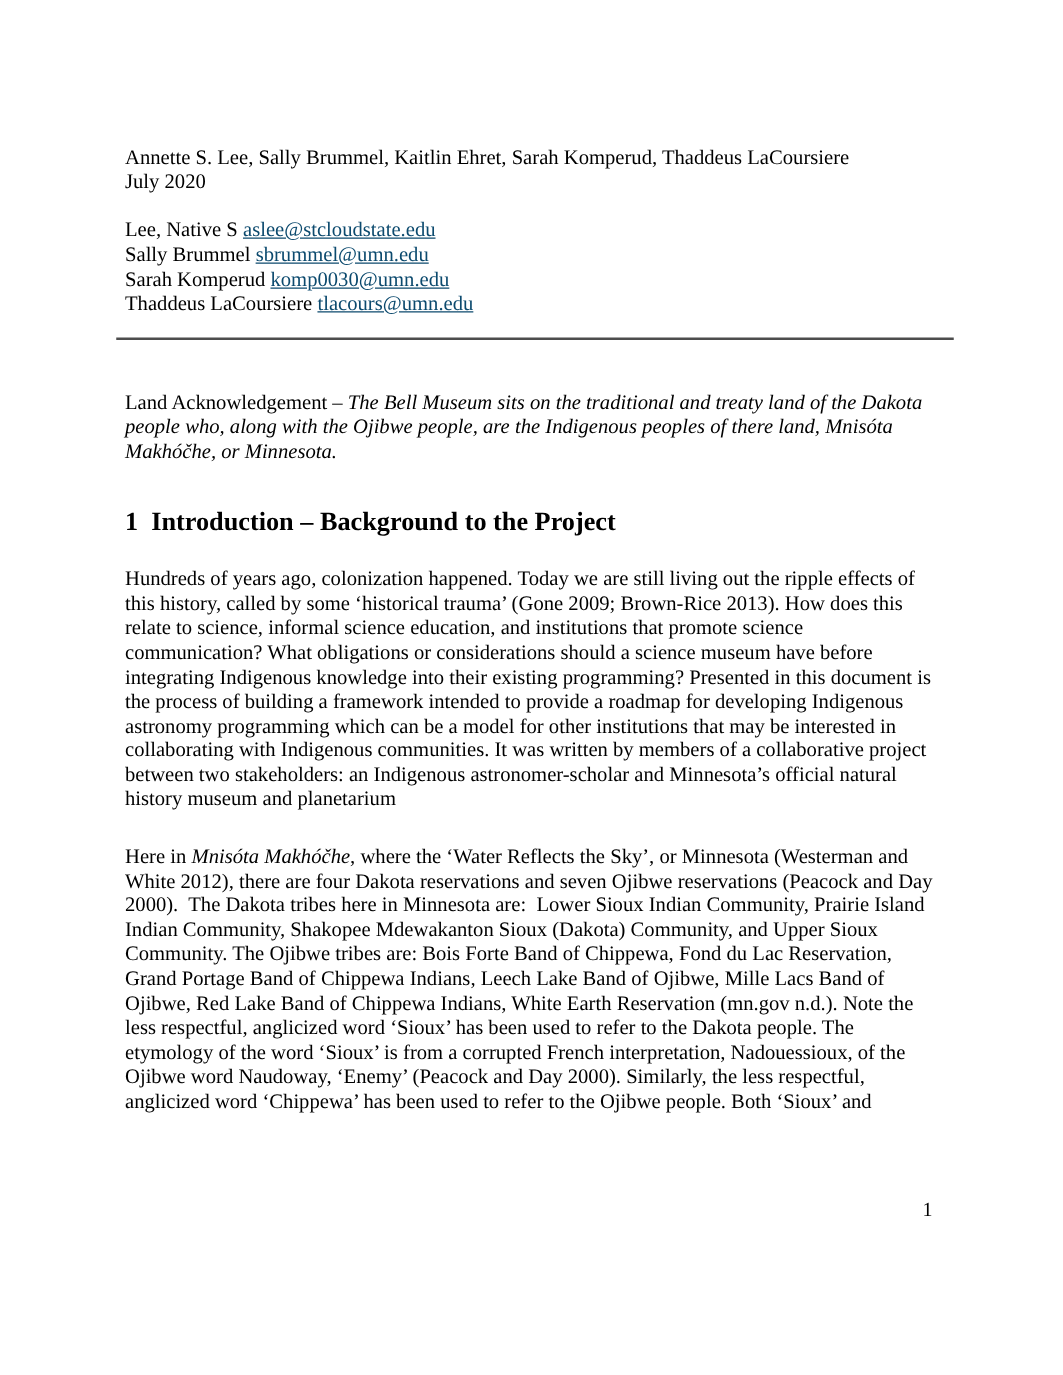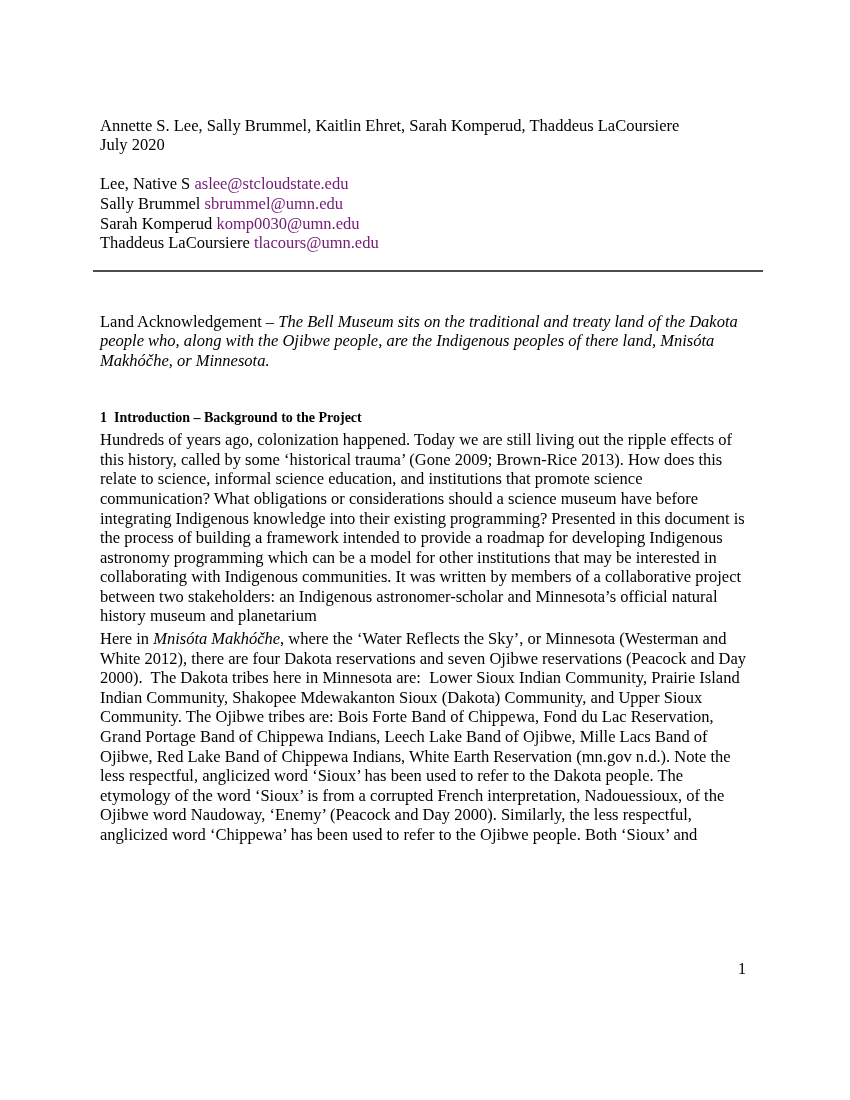--- a/index.html
+++ b/index.html
@@ -28,38 +28,39 @@
     margin: 0;
     padding: 0;
     white-space: pre-wrap;
   }
   .bold { font-weight: bold; }
   .bold-italic { font-weight: bold; font-style: italic; }
   .italic { font-style: italic; }
   .authors-block { margin-top: 19.6px; }
   .contacts-block { margin-top: 19.6px; }
   .email-link {
-    color: #701a75;
+    color: #0c4a6e;
+    text-decoration: underline;
     cursor: pointer;
   }
   .rule {
     border: none;
     border-top: 2.5px solid #4d4d4d;
     margin: 17px 0 0 -7px;
     width: calc(100% + 14px);
     height: 0;
   }
   .land-ack { margin-top: 40px; }
   .section-heading {
     margin-top: 37px;
-    font-size: 14px;
+    font-size: 21px;
     line-height: 19.6px;
     font-weight: bold;
   }
-  .body-para { margin-top: 3px; }
+  .body-para { margin-top: 26px; }
   .page-number {
     position: absolute;
     top: 959px;
     left: 738px;
     font-size: 16px;
   }
 </style>
 </head>
 <body>
 

